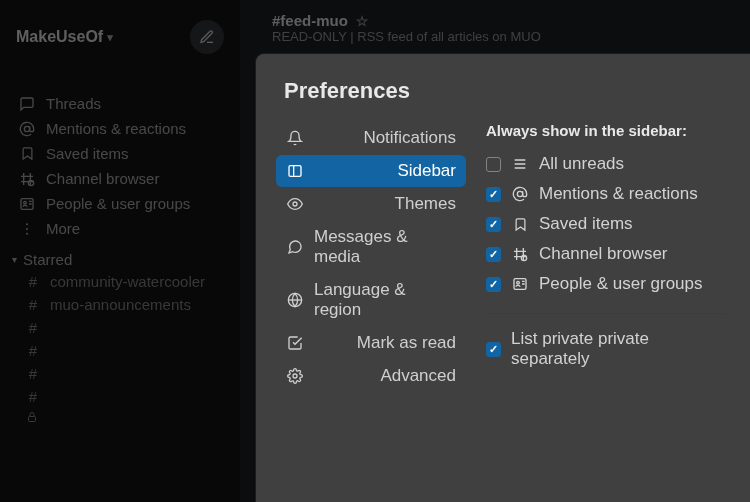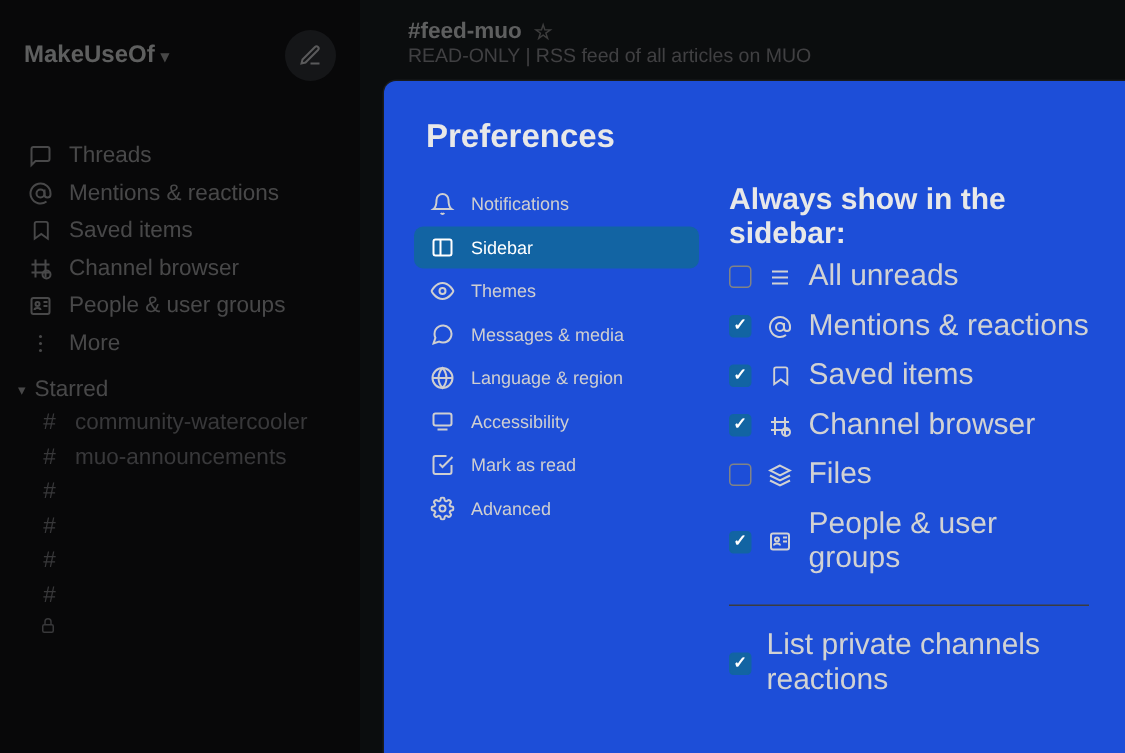--- a/index.html
+++ b/index.html
@@ -19,31 +19,31 @@
 .channel-item { display: flex; align-items: center; gap: 10px; padding: 3px 10px 3px 18px; font-size: 15px; color: #7c7c80; }
 .hash { width: 14px; text-align: center; }
 
 .main-header { position: absolute; left: 256px; top: 0; right: 0; padding: 12px 16px; }
 .channel-title { display: flex; align-items: flex-end; gap: 8px; font-weight: 700; color: #d1d2d3; font-size: 15px; }
 .star { color: #888; font-size: 14px; }
 .channel-desc { font-size: 13px; color: #8e8e92; margin-top: 0; }
 
 .overlay { position: absolute; left: 0; top: 0; width: 750px; height: 502px; background: rgba(0,0,0,0.55); }
 
-.modal { position: absolute; left: 256px; top: 54px; width: 494px; height: 448px; background: #1d4ed8; border-radius: 8px 0 0 0; box-shadow: 0 0 0 1px rgba(255,255,255,0.06); overflow: hidden; }
+.modal { position: absolute; left: 256px; top: 54px; width: 494px; height: 448px; background: #404040; border-radius: 8px 0 0 0; box-shadow: 0 0 0 1px rgba(255,255,255,0.06); overflow: hidden; }
 .modal-title { padding: 24px 28px 18px 28px; font-size: 22px; font-weight: 800; color: #e8e8e8; }
 .modal-body { display: flex; padding: 0 20px 20px 20px; gap: 20px; }
 .pref-nav { width: 190px; flex-shrink: 0; }
-.pref-item { display: flex; align-items: center; gap: 10px; padding: 6px 10px; font-size: 12px; color: #cfcfd1; border-radius: 6px; cursor: pointer; margin-bottom: 1px; }
+.pref-item { display: flex; align-items: center; gap: 10px; padding: 6px 10px; font-size: 17px; color: #cfcfd1; border-radius: 6px; cursor: pointer; margin-bottom: 1px; justify-content: space-between; }
 .pref-item.active { background: #1264a3; color: #fff; }
 .pref-icon { width: 18px; display: flex; align-items: center; justify-content: center; flex-shrink: 0; }
 
 .pref-content { flex: 1; padding-right: 4px; }
-.content-head { font-weight: 700; font-size: 20px; color: #e8e8e8; }
-.check-row { display: flex; align-items: center; gap: 10px; padding: 5px 0; font-size: 20px; color: #d1d2d3; }
+.content-head { font-weight: 700; font-size: 15px; color: #e8e8e8; margin-bottom: 10px; }
+.check-row { display: flex; align-items: center; gap: 10px; padding: 5px 0; font-size: 17px; color: #d1d2d3; }
 .chk { width: 15px; height: 15px; border: 1.5px solid #818385; border-radius: 3px; flex-shrink: 0; display: flex; align-items: center; justify-content: center; background: transparent; }
 .chk.checked { background: #1264a3; border-color: #1264a3; }
 .chk.checked::after { content: "✓"; color: #fff; font-size: 11px; font-weight: bold; line-height: 1; }
 .row-icon { width: 18px; display: flex; align-items: center; justify-content: center; flex-shrink: 0; color: #d1d2d3; }
 .divider { border: none; border-top: 1px solid #3a3c40; margin: 14px 0 10px 0; }
 
 svg { display: block; }
 </style>
 </head>
 <body>
@@ -212,29 +212,20 @@
               <circle cx="12" cy="12" r="10"></circle>
               <line x1="2" y1="12" x2="22" y2="12"></line>
               <path d="M12 2a15.3 15.3 0 014 10 15.3 15.3 0 01-4 10 15.3 15.3 0 01-4-10 15.3 15.3 0 014-10z"></path>
             </svg>
           </span>
         <span>Language &amp; region</span>
       </div>
       <div class="pref-item">
         <span class="pref-icon">
             <svg width="16" height="16" viewBox="0 0 24 24" fill="none" stroke="currentColor" stroke-width="2">
-              <rect x="3" y="4" width="18" height="12" rx="2"></rect>
-              <line x1="7" y1="20" x2="17" y2="20"></line>
-            </svg>
-          </span>
-        <span>Accessibility</span>
-      </div>
-      <div class="pref-item">
-        <span class="pref-icon">
-            <svg width="16" height="16" viewBox="0 0 24 24" fill="none" stroke="currentColor" stroke-width="2">
               <polyline points="9 11 12 14 22 4"></polyline>
               <path d="M21 12v7a2 2 0 01-2 2H5a2 2 0 01-2-2V5a2 2 0 012-2h11"></path>
             </svg>
           </span>
         <span>Mark as read</span>
       </div>
       <div class="pref-item">
         <span class="pref-icon">
             <svg width="16" height="16" viewBox="0 0 24 24" fill="none" stroke="currentColor" stroke-width="2">
               <circle cx="12" cy="12" r="3"></circle>
@@ -282,43 +273,32 @@
         <span class="chk checked"></span>
         <span class="row-icon">
             <svg width="16" height="16" viewBox="0 0 24 24" fill="none" stroke="currentColor" stroke-width="2">
               <path d="M7 3v18M17 3v18M3 8h18M3 16h18"></path>
               <circle cx="18" cy="18" r="4"></circle>
             </svg>
           </span>
         <span>Channel browser</span>
       </div>
       <div class="check-row">
-        <span class="chk"></span>
-        <span class="row-icon">
-            <svg width="16" height="16" viewBox="0 0 24 24" fill="none" stroke="currentColor" stroke-width="2">
-              <polygon points="12 2 2 7 12 12 22 7 12 2"></polygon>
-              <polyline points="2 17 12 22 22 17"></polyline>
-              <polyline points="2 12 12 17 22 12"></polyline>
-            </svg>
-          </span>
-        <span>Files</span>
-      </div>
-      <div class="check-row">
         <span class="chk checked"></span>
         <span class="row-icon">
             <svg width="16" height="16" viewBox="0 0 24 24" fill="none" stroke="currentColor" stroke-width="2">
               <rect x="3" y="4" width="18" height="16" rx="2"></rect>
               <circle cx="9" cy="10" r="2"></circle>
               <path d="M15 8h4M15 12h4M6 16c0-1.5 2-2 3-2s3 .5 3 2"></path>
             </svg>
           </span>
         <span>People &amp; user groups</span>
       </div>
 
       <hr class="divider">
 
       <div class="check-row">
         <span class="chk checked"></span>
-        <span>List private channels reactions</span>
+        <span>List private private separately</span>
       </div>
     </div>
   </div>
 </div>
 
 </body></html>

